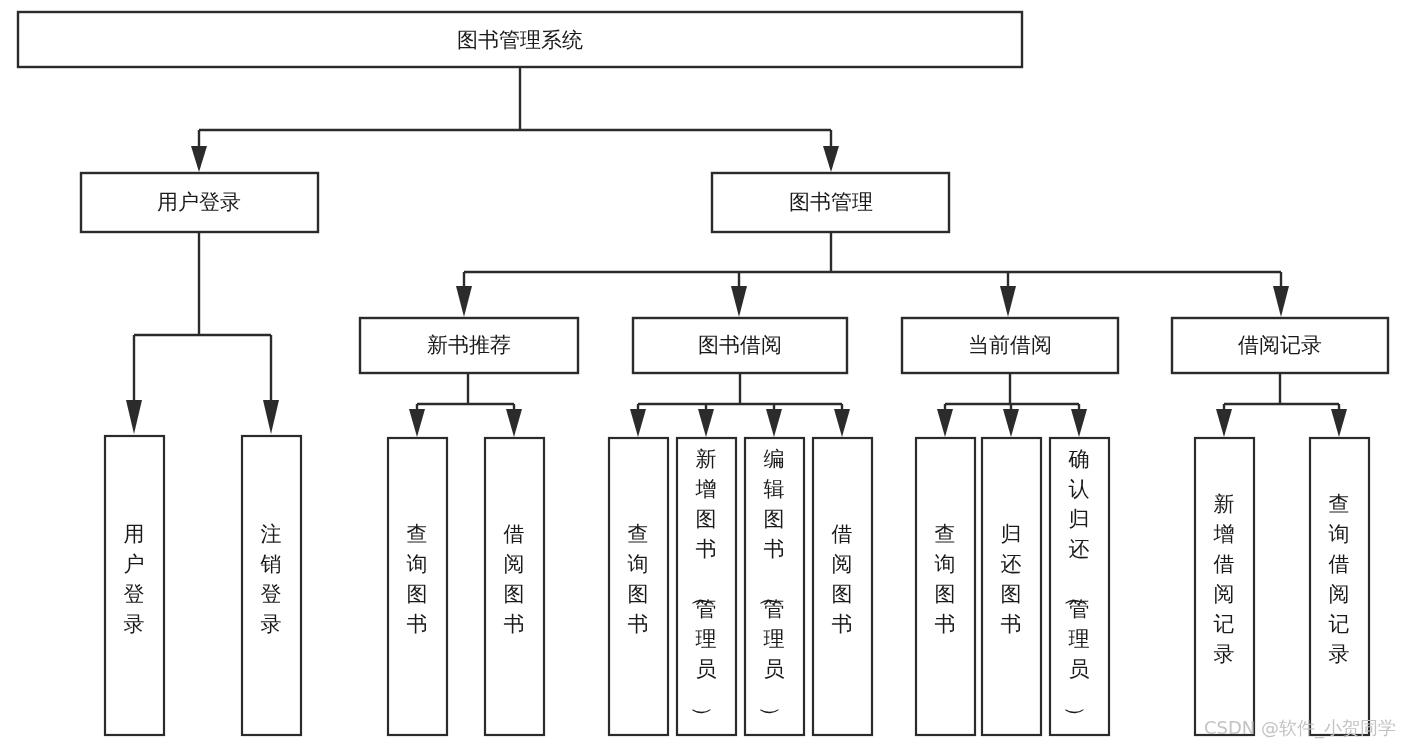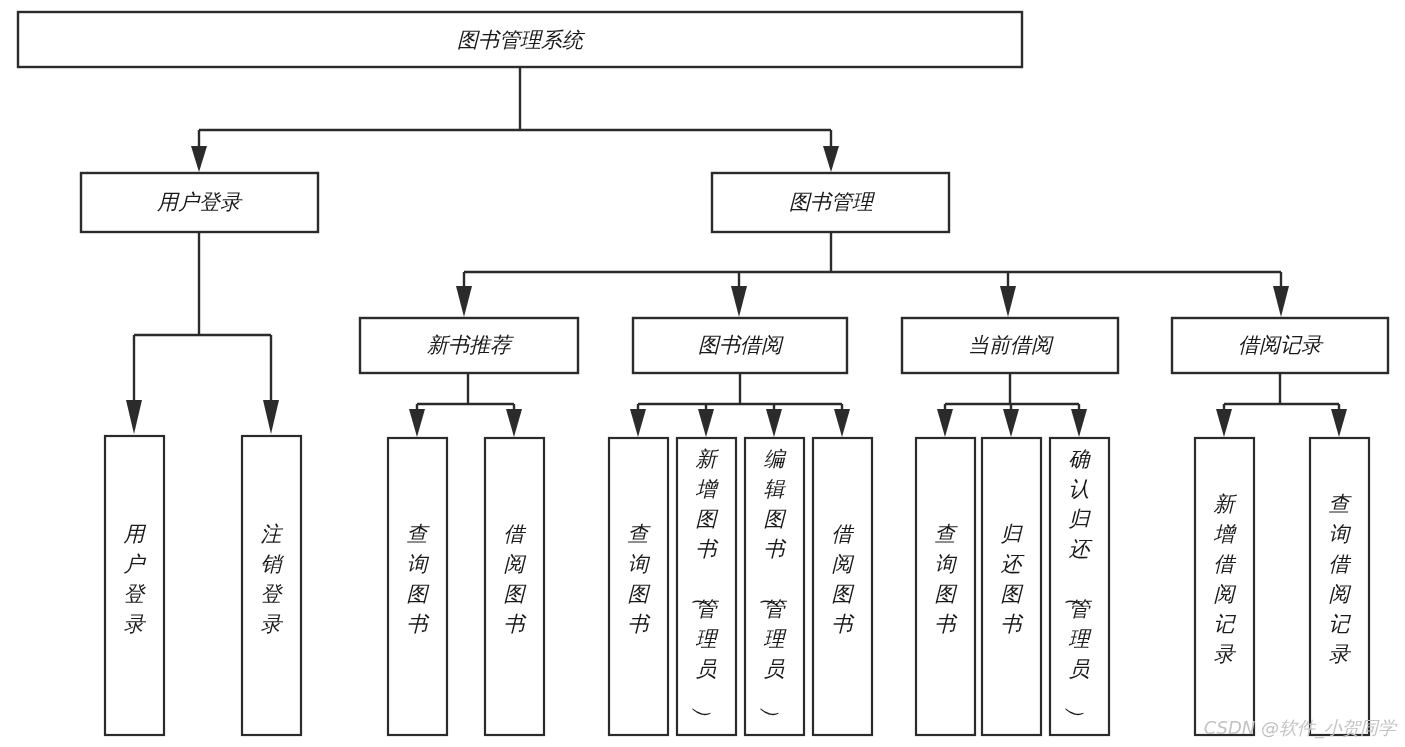--- a/index.html
+++ b/index.html
@@ -10,21 +10,20 @@
   }
   body {
     font-family: "DejaVu Sans", "Liberation Sans", sans-serif;
   }
   #diagram-root {
     position: relative;
     width: 1405px;
     height: 747px;
     background: #ffffff;
     overflow: hidden;
-    font-style: italic;
   }
   svg#tree-svg {
     position: absolute;
     top: 0;
     left: 0;
     width: 1405px;
     height: 747px;
     display: block;
   }
   .node-box {

